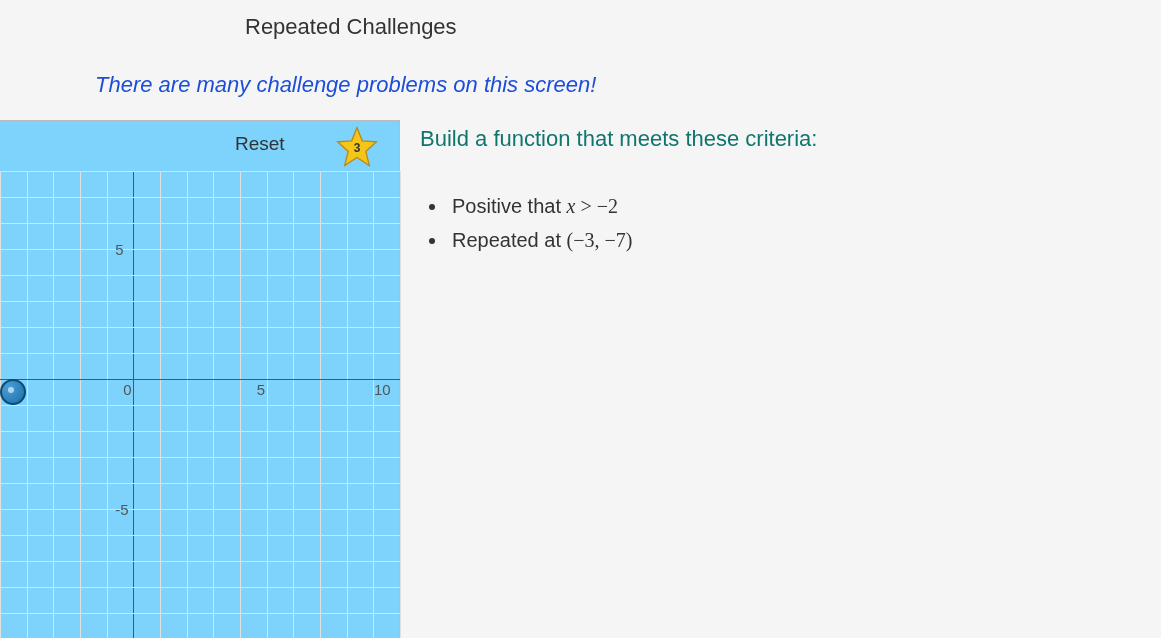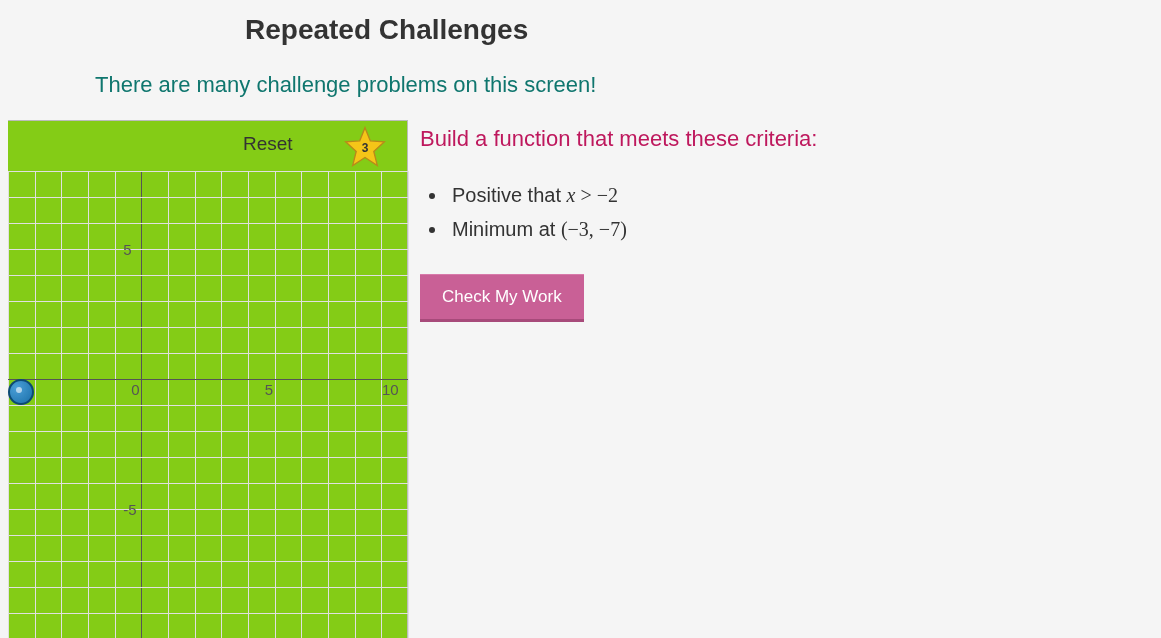--- a/index.html
+++ b/index.html
@@ -8,42 +8,42 @@
       background: #f5f5f5;
       width: 1161px;
       height: 638px;
       position: relative;
       overflow: hidden;
     }
     .page-title {
       position: absolute;
       top: 14px;
       left: 245px;
-      font-size: 28px;
-      font-weight: 700;
+      font-size: 22px;
+      font-weight: 400;
       color: #333;
     }
     .subtitle {
       position: absolute;
       top: 72px;
       left: 95px;
       font-size: 22px;
       font-weight: 300;
-      color: #0f766e;
+      color: #1d4ed8;
+      font-style: italic;
     }
     .graph-container {
       position: absolute;
       top: 120px;
       left: 0;
       width: 400px;
       height: 518px;
       border-top: 1px solid #bbb;
       border-right: 1px solid #bbb;
-      background: #84cc16;
-      margin-left: 8px;
+      background: #7dd3fc;
     }
     .grid {
       position: absolute;
       top: 50px;
       left: 0;
       width: 400px;
       height: 468px;
     }
     .gridline-v, .gridline-h {
       position: absolute;
@@ -111,22 +111,22 @@
       background: rgba(255,255,255,0.6);
     }
     .right-panel {
       position: absolute;
       top: 126px;
       left: 420px;
       width: 600px;
     }
     .instruction {
       font-size: 22px;
-      color: #be185d;
-      margin-bottom: 26px;
+      color: #0f766e;
+      margin-bottom: 37px;
     }
     .criteria {
       list-style: disc;
       padding-left: 28px;
       font-size: 20px;
       color: #333;
       line-height: 1.7;
     }
     .criteria li { padding-left: 4px; }
     .math-it { font-style: italic; font-family: Georgia, serif; }
@@ -199,16 +199,15 @@
       <div class="axis-label" style="left: 115.333px; top: 78px; transform: translate(0px, -50%);">5</div>
       <div class="axis-label" style="left: 115.333px; top: 338px; transform: translate(0px, -50%);">-5</div>
       <div class="point-handle" style="left: 13.3333px; top: 221px;"></div>
     </div>
 </div>
 
 <div class="right-panel">
   <div class="instruction">Build a function that meets these criteria:</div>
   <ul class="criteria" id="criteria">
       <li><span>Positive that </span><span class="math-it">x</span><span style="font-family: Georgia, serif;"> &gt; −2</span></li>
-      <li><span>Minimum at </span><span style="font-family: Georgia, serif;">(−3, −7)</span></li>
+      <li><span>Repeated at </span><span style="font-family: Georgia, serif;">(−3, −7)</span></li>
     </ul>
-  <button class="check-btn">Check My Work</button>
 </div>
 
 </body></html>

